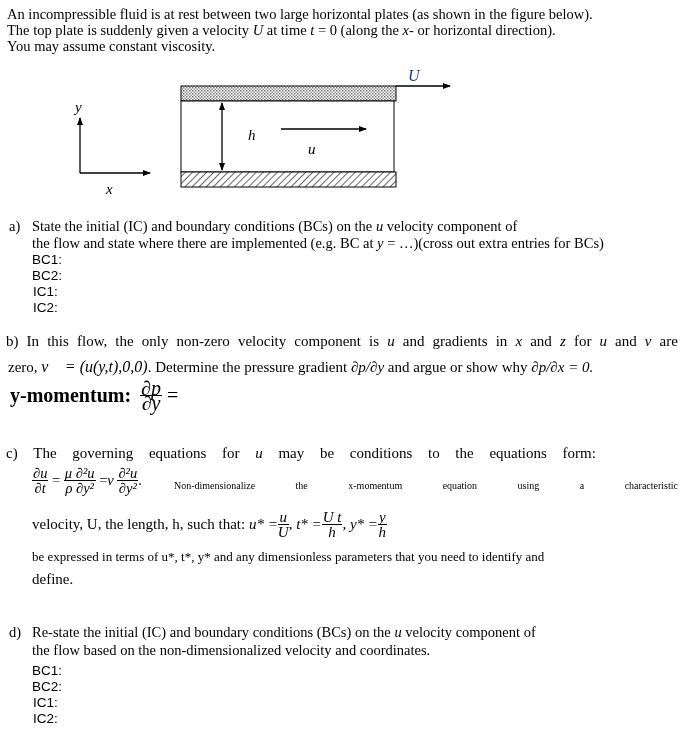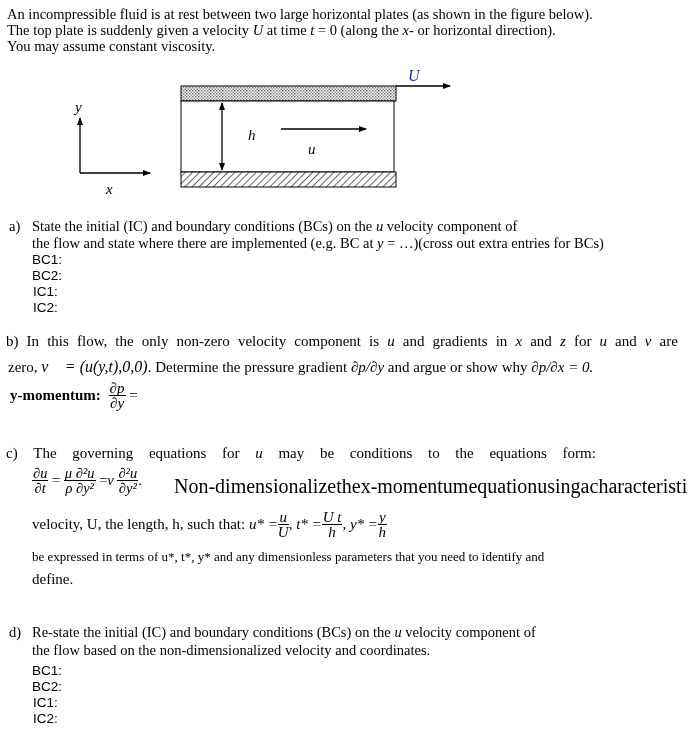--- a/index.html
+++ b/index.html
@@ -94,21 +94,21 @@
       <span>and</span>
       <i>z</i>
       <span>for</span>
       <i>u</i>
       <span>and</span>
       <i>v</i>
       <span>are</span>
   </div>
 </div>
 <div class="abs" style="left:8px;top:354px;font-size:15px;line-height:26px;"><span>zero, </span><i style="font-size:16px">v⃗ = (u(y,t),0,0)</i><span>. Determine the pressure gradient </span><i>∂p/∂y</i><span> and argue or show why </span><i>∂p/∂x = 0.</i></div>
-<div class="abs" style="left:10px;top:381px;font-size:15px;">
+<div class="abs" style="left:10px;top:381px;font-size:20px;">
   <span class="bold" style="vertical-align:middle;">y-momentum:</span>
   <span class="frac" style="margin-left:4px;"><span class="num"><i>∂p</i></span><span><i>∂y</i></span></span>
   <span style="vertical-align:middle;">=</span>
 </div>
 
 <div class="abs" style="left:6px;top:445px;width:590px;line-height:16px;font-size:15px;">
   <div class="just">
     <span>c)</span>
     <span>The</span>
       <span>governing</span>
@@ -124,21 +124,21 @@
       <span>form:</span>
   </div>
 </div>
 <div class="abs" style="left:32px;top:466px;font-size:14.5px;">
   <span class="frac"><span class="num"><i>∂u</i></span><span><i>∂t</i></span></span>
   <span style="vertical-align:middle">=</span>
   <span class="frac"><span class="num"><i>μ ∂²u</i></span><span><i>ρ ∂y²</i></span></span>
   <span style="vertical-align:middle">=</span><i style="vertical-align:middle">ν</i>
   <span class="frac"><span class="num"><i>∂²u</i></span><span><i>∂y²</i></span></span><span style="vertical-align:middle">.</span>
 </div>
-<div class="abs" style="left:174px;top:478px;width:504px;font-size:20px;line-height:16px;">
+<div class="abs" style="left:174px;top:478px;width:504px;font-size:10px;line-height:16px;">
   <div class="just">
     <span>Non-dimensionalize</span>
       <span>the</span>
       <span>x-momentum</span>
       <span>equation</span>
       <span>using</span>
       <span>a</span>
       <span>characteristic</span>
   </div>
 </div>

